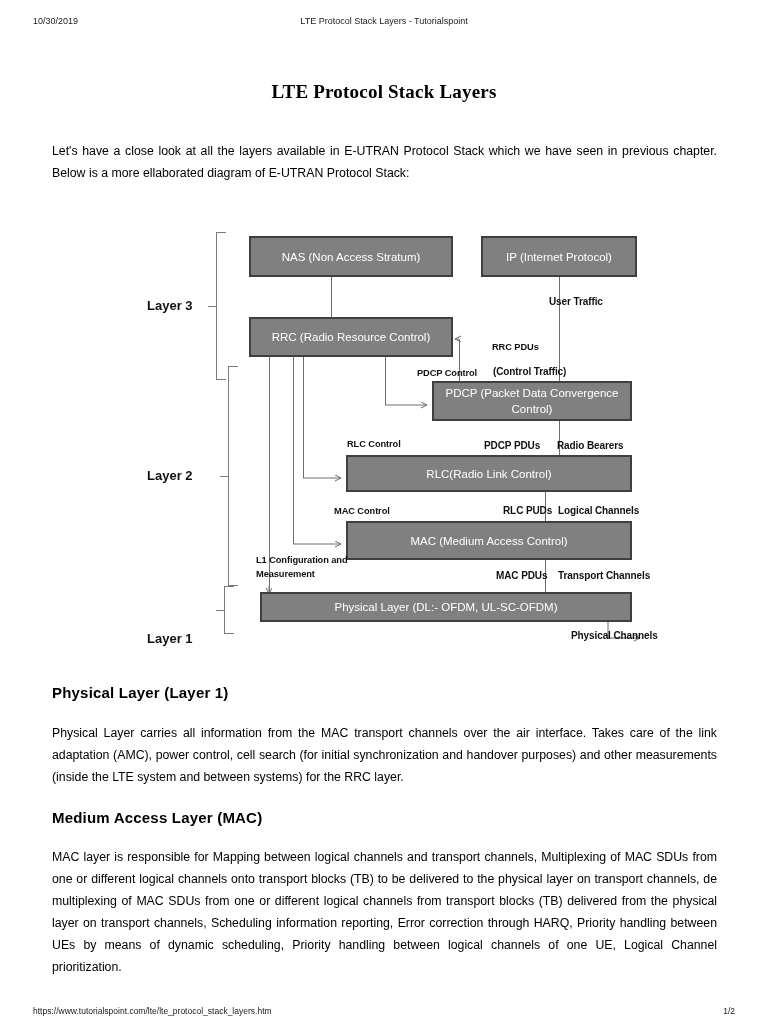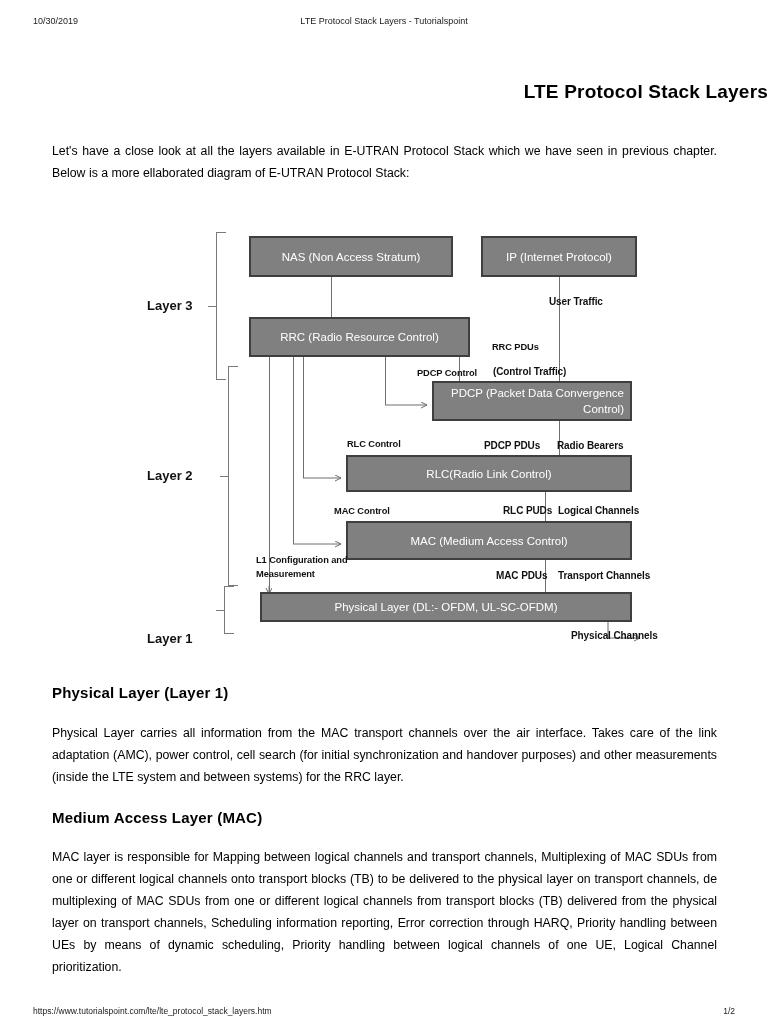--- a/index.html
+++ b/index.html
@@ -24,21 +24,21 @@
   .pg-footer {
     position: absolute; bottom: 18px; left: 0; width: 768px;
     font-size: 8.5px; color: #1a1a1a;
   }
   .pg-footer .url  { position: absolute; left: 33px; top: 0; white-space: nowrap; }
   .pg-footer .pnum { position: absolute; right: 33px; top: 0; white-space: nowrap; }
 
   
   .doc-title {
     position: absolute; top: 68px; left: 0; width: 768px;
-    text-align: right; font-size: 19px; font-weight: bold; letter-spacing: .2px;
+    text-align: center; font-size: 19px; font-weight: bold; letter-spacing: .2px; font-family: Liberation Serif, serif;
   }
   .intro {
     position: absolute; top: 128px; left: 52px; width: 665px;
     font-size: 12.3px; line-height: 22px; text-align: justify;
   }
 
   .sec-head {
     position: absolute; left: 52px; font-size: 15px; font-weight: bold;
     letter-spacing: .2px; white-space: nowrap;
   }
@@ -56,21 +56,21 @@
   .diagram { position: absolute; left: 0; top: 218px; width: 768px; height: 440px; }
 
   .node {
     position: absolute;
     background: #808080;
     border: 2px solid #3f3f3f;
     color: #ffffff;
     font-size: 11.5px;
     font-weight: normal;
     display: flex; align-items: center; justify-content: center;
-    text-align: right;
+    text-align: center;
     line-height: 16px;
     padding: 2px 6px;
   }
 
   .lbl {
     position: absolute;
     font-size: 9.3px;
     font-weight: bold;
     color: #111;
     white-space: nowrap;
@@ -156,21 +156,21 @@
 
       <path d="M269,368 L269,376" fill="none" stroke="#6e6e6e" stroke-width="1" marker-end="url(#ah)"></path>
 
       <path d="M459,121 L455,121" fill="none" stroke="#6e6e6e" stroke-width="1" marker-end="url(#ah)"></path>
 
       <path d="M608,404 L608,420 L640,420" fill="none" stroke="#6e6e6e" stroke-width="1" marker-end="url(#ah)"></path>
     </svg>
 
     <div class="node" style="left:249px; top:18px;  width:204px; height:41px;">NAS (Non Access Stratum)</div>
     <div class="node" style="left:481px; top:18px;  width:156px; height:41px;">IP (Internet Protocol)</div>
-    <div class="node" style="left:249px; top:99px;  width:221px; height:40px;">RRC (Radio Resource Control)</div>
+    <div class="node" style="left:249px; top:99px;  width:204px; height:40px;">RRC (Radio Resource Control)</div>
     <div class="node" style="left:432px; top:163px; width:200px; height:40px;">PDCP (Packet Data Convergence Control)</div>
     <div class="node" style="left:346px; top:303px; width:286px; height:39px;">MAC (Medium Access Control)</div>
     <div class="node" style="left:346px; top:237px; width:286px; height:37px;">RLC(Radio Link Control)</div>
     <div class="node" style="left:260px; top:374px; width:372px; height:30px;">Physical Layer (DL:- OFDM, UL-SC-OFDM)</div>
 
     <div class="lbl" style="left:521px; top:78px; font-size:10px;">User Traffic</div>
     <div class="lbl" style="left:464px; top:124px;">RRC PDUs</div>
     <div class="lbl" style="left:389px; top:150px;">PDCP Control</div>
     <div class="lbl" style="left:465px; top:148px; font-size:10px;">(Control Traffic)</div>
     <div class="lbl" style="left:319px; top:221px;">RLC Control</div>

